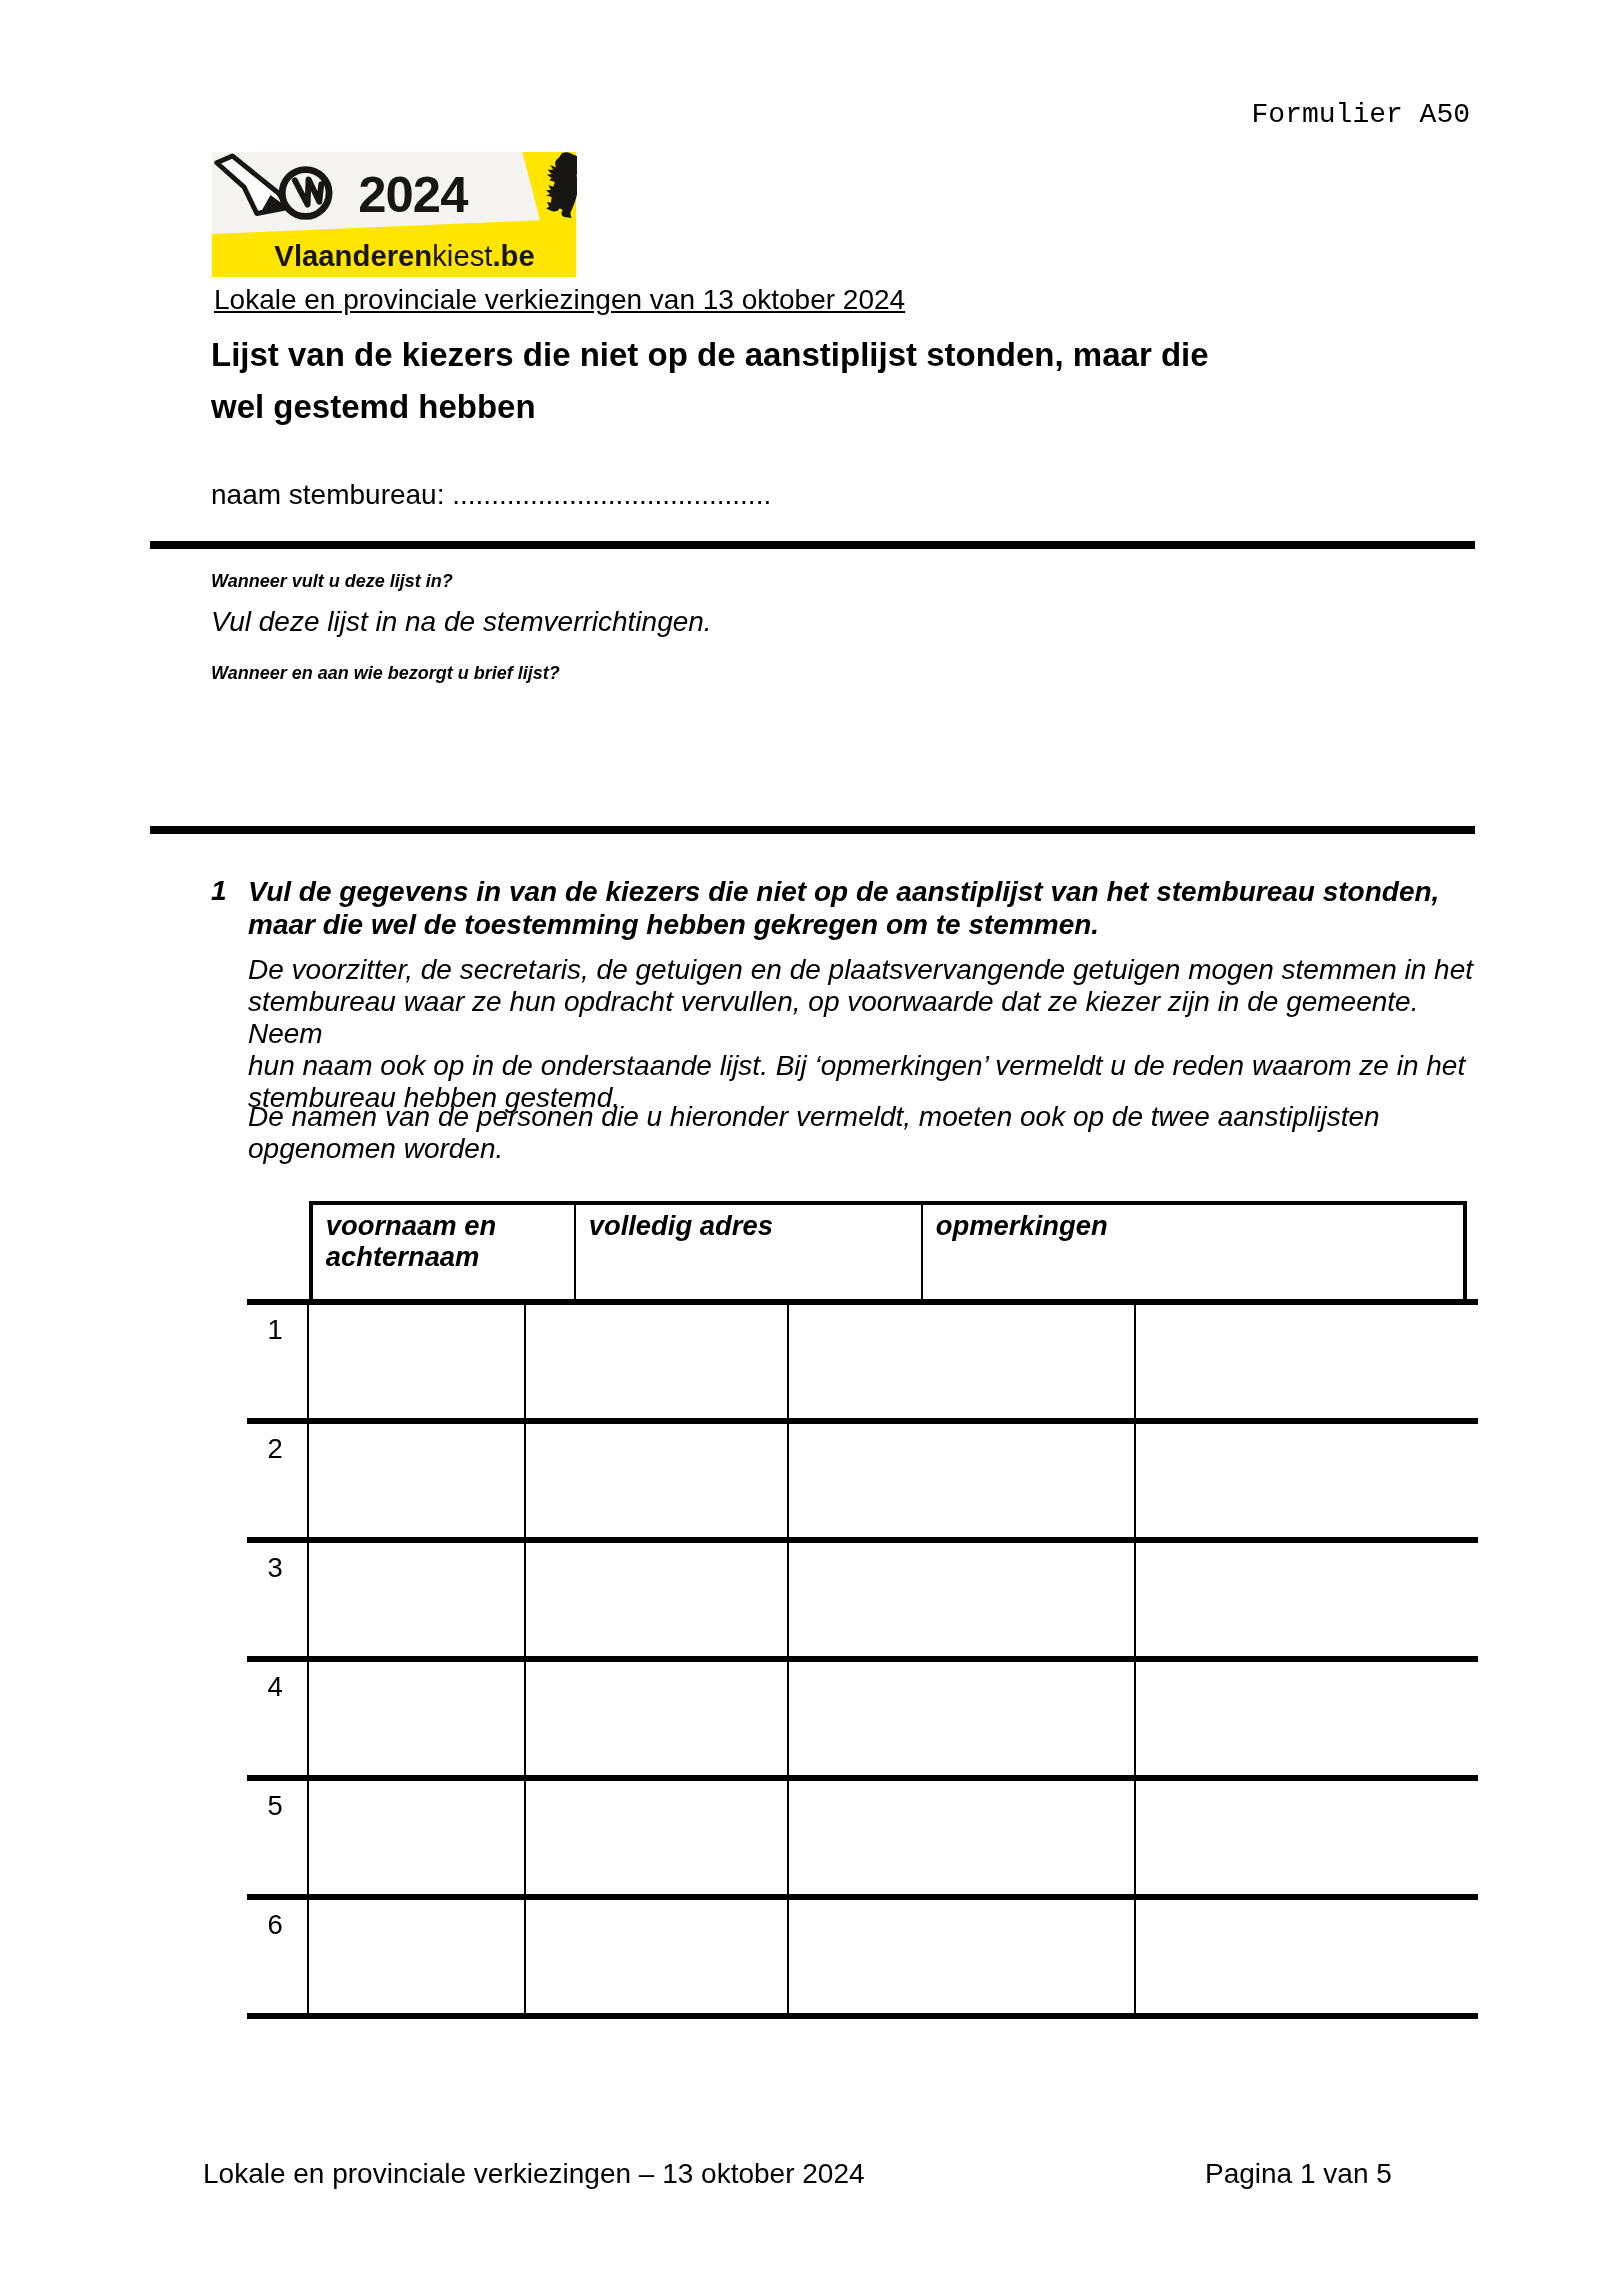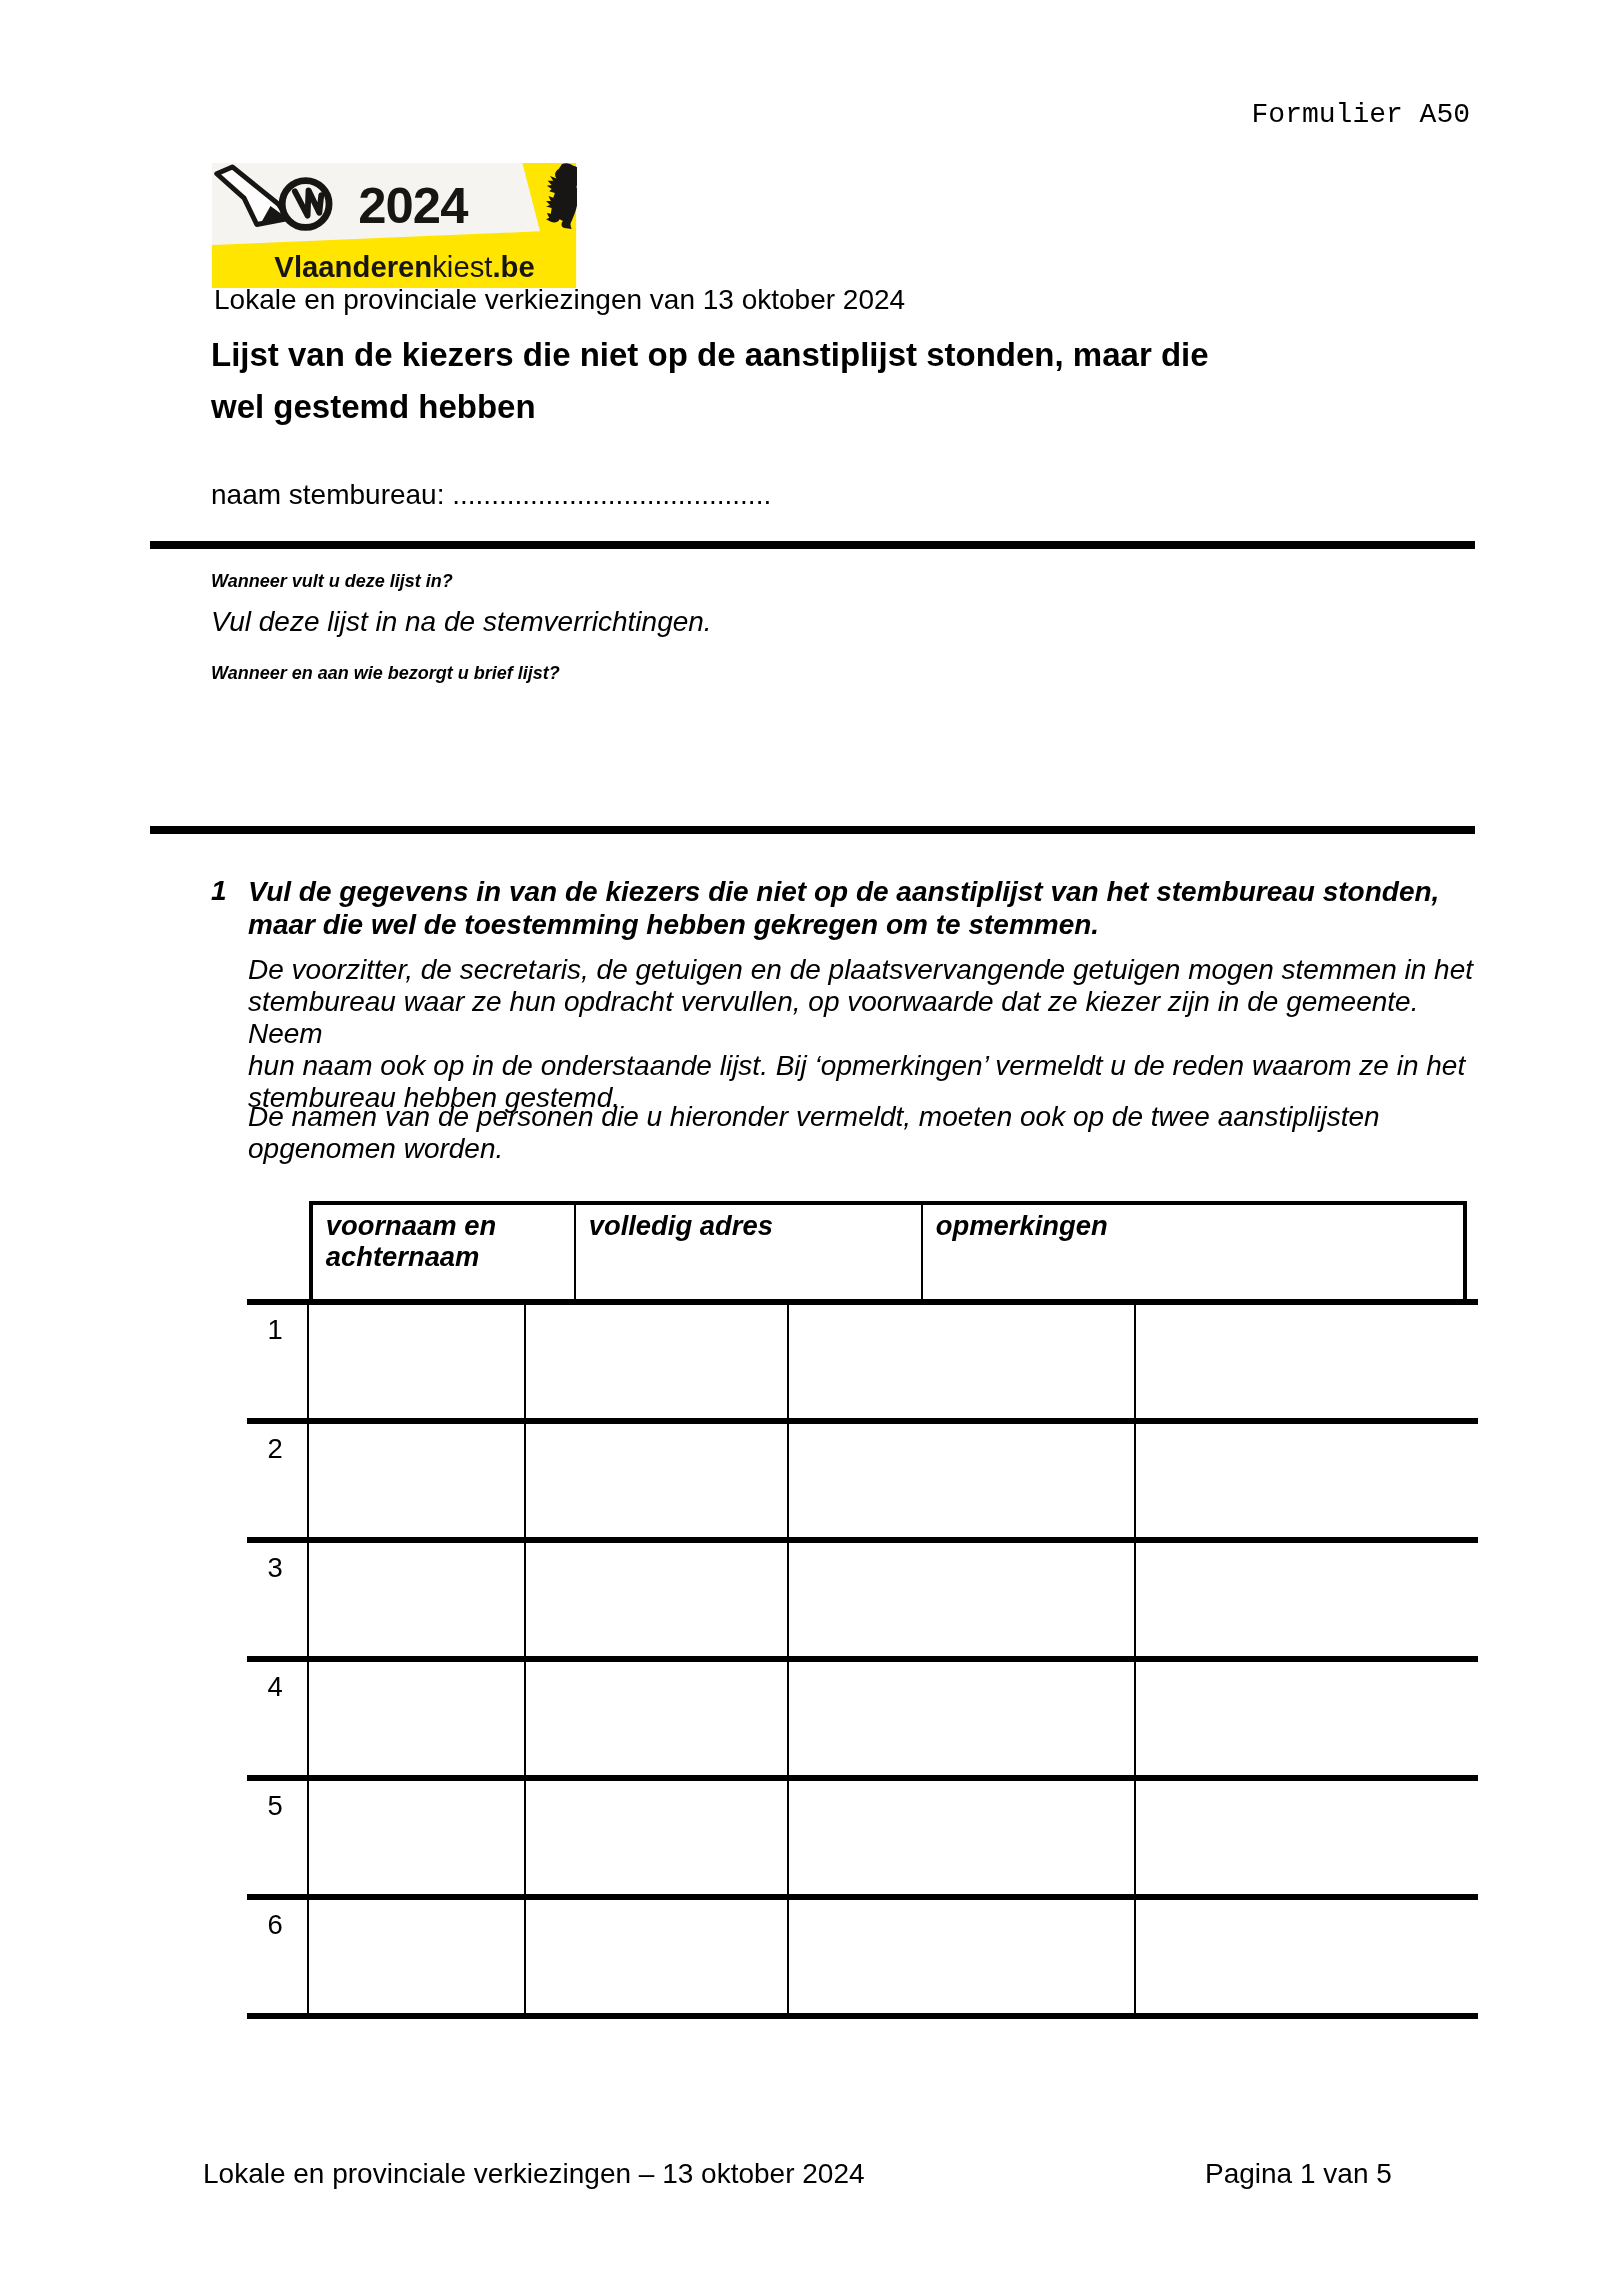--- a/index.html
+++ b/index.html
@@ -11,22 +11,22 @@
     font-family: "Liberation Sans", "DejaVu Sans", sans-serif;
     color: #000000;
     overflow: hidden;
   }
   .abs { position: absolute; }
   .pre { white-space: pre-line; }
   .form-code {
     top: 99px; left: 1078px; width: 392px;
     font-size: 28px; text-align: right; font-family: Liberation Mono, monospace;
   }
-  .logo-box { left: 211px; top: 152px; width: 366px; height: 107px; margin-top: 11px; }
-  .subtitle { left: 214px; top: 284px; font-size: 28px; }
+  .logo-box { left: 211px; top: 152px; width: 366px; height: 107px; }
+  .subtitle { left: 214px; top: 284px; font-size: 28px; text-decoration: underline; }
   .doc-title {
     left: 211px; top: 329px; width: 1078px;
     font-size: 33px; font-weight: bold; line-height: 52px;
   }
   .bureau-line { left: 211px; top: 479px; font-size: 28px; }
   .rule { left: 150px; width: 1325px; height: 7.8px; background: #000; }
   .rule-1 { top: 541px; }
   .rule-2 { top: 826px; }
   .q-head { font-size: 18px; font-weight: bold; font-style: italic; }
   .q-text { font-size: 28px; font-style: italic; line-height: 32px; }

